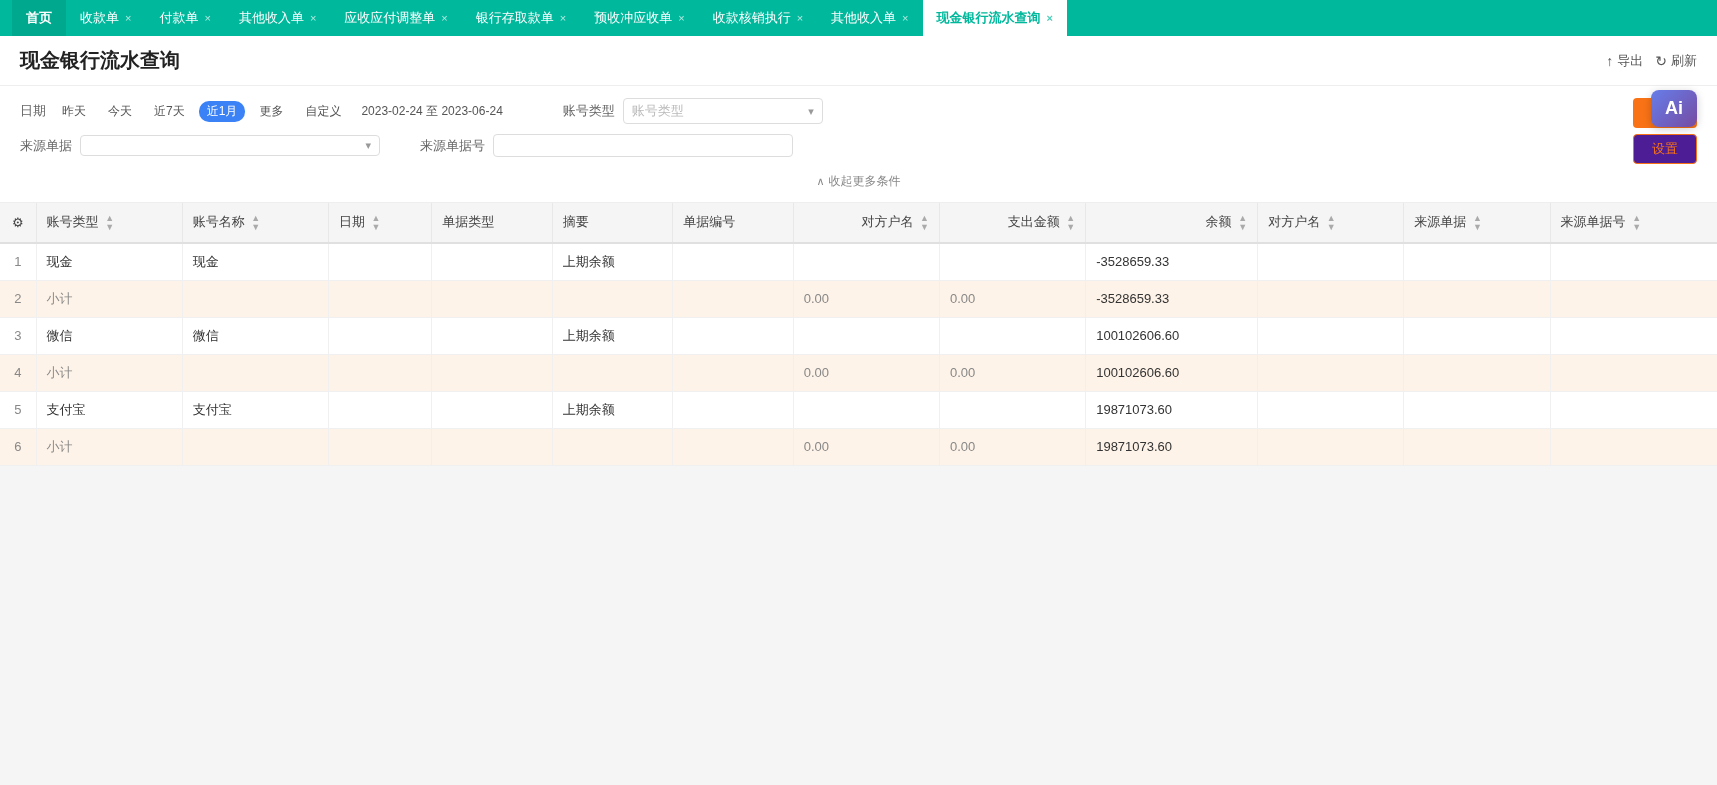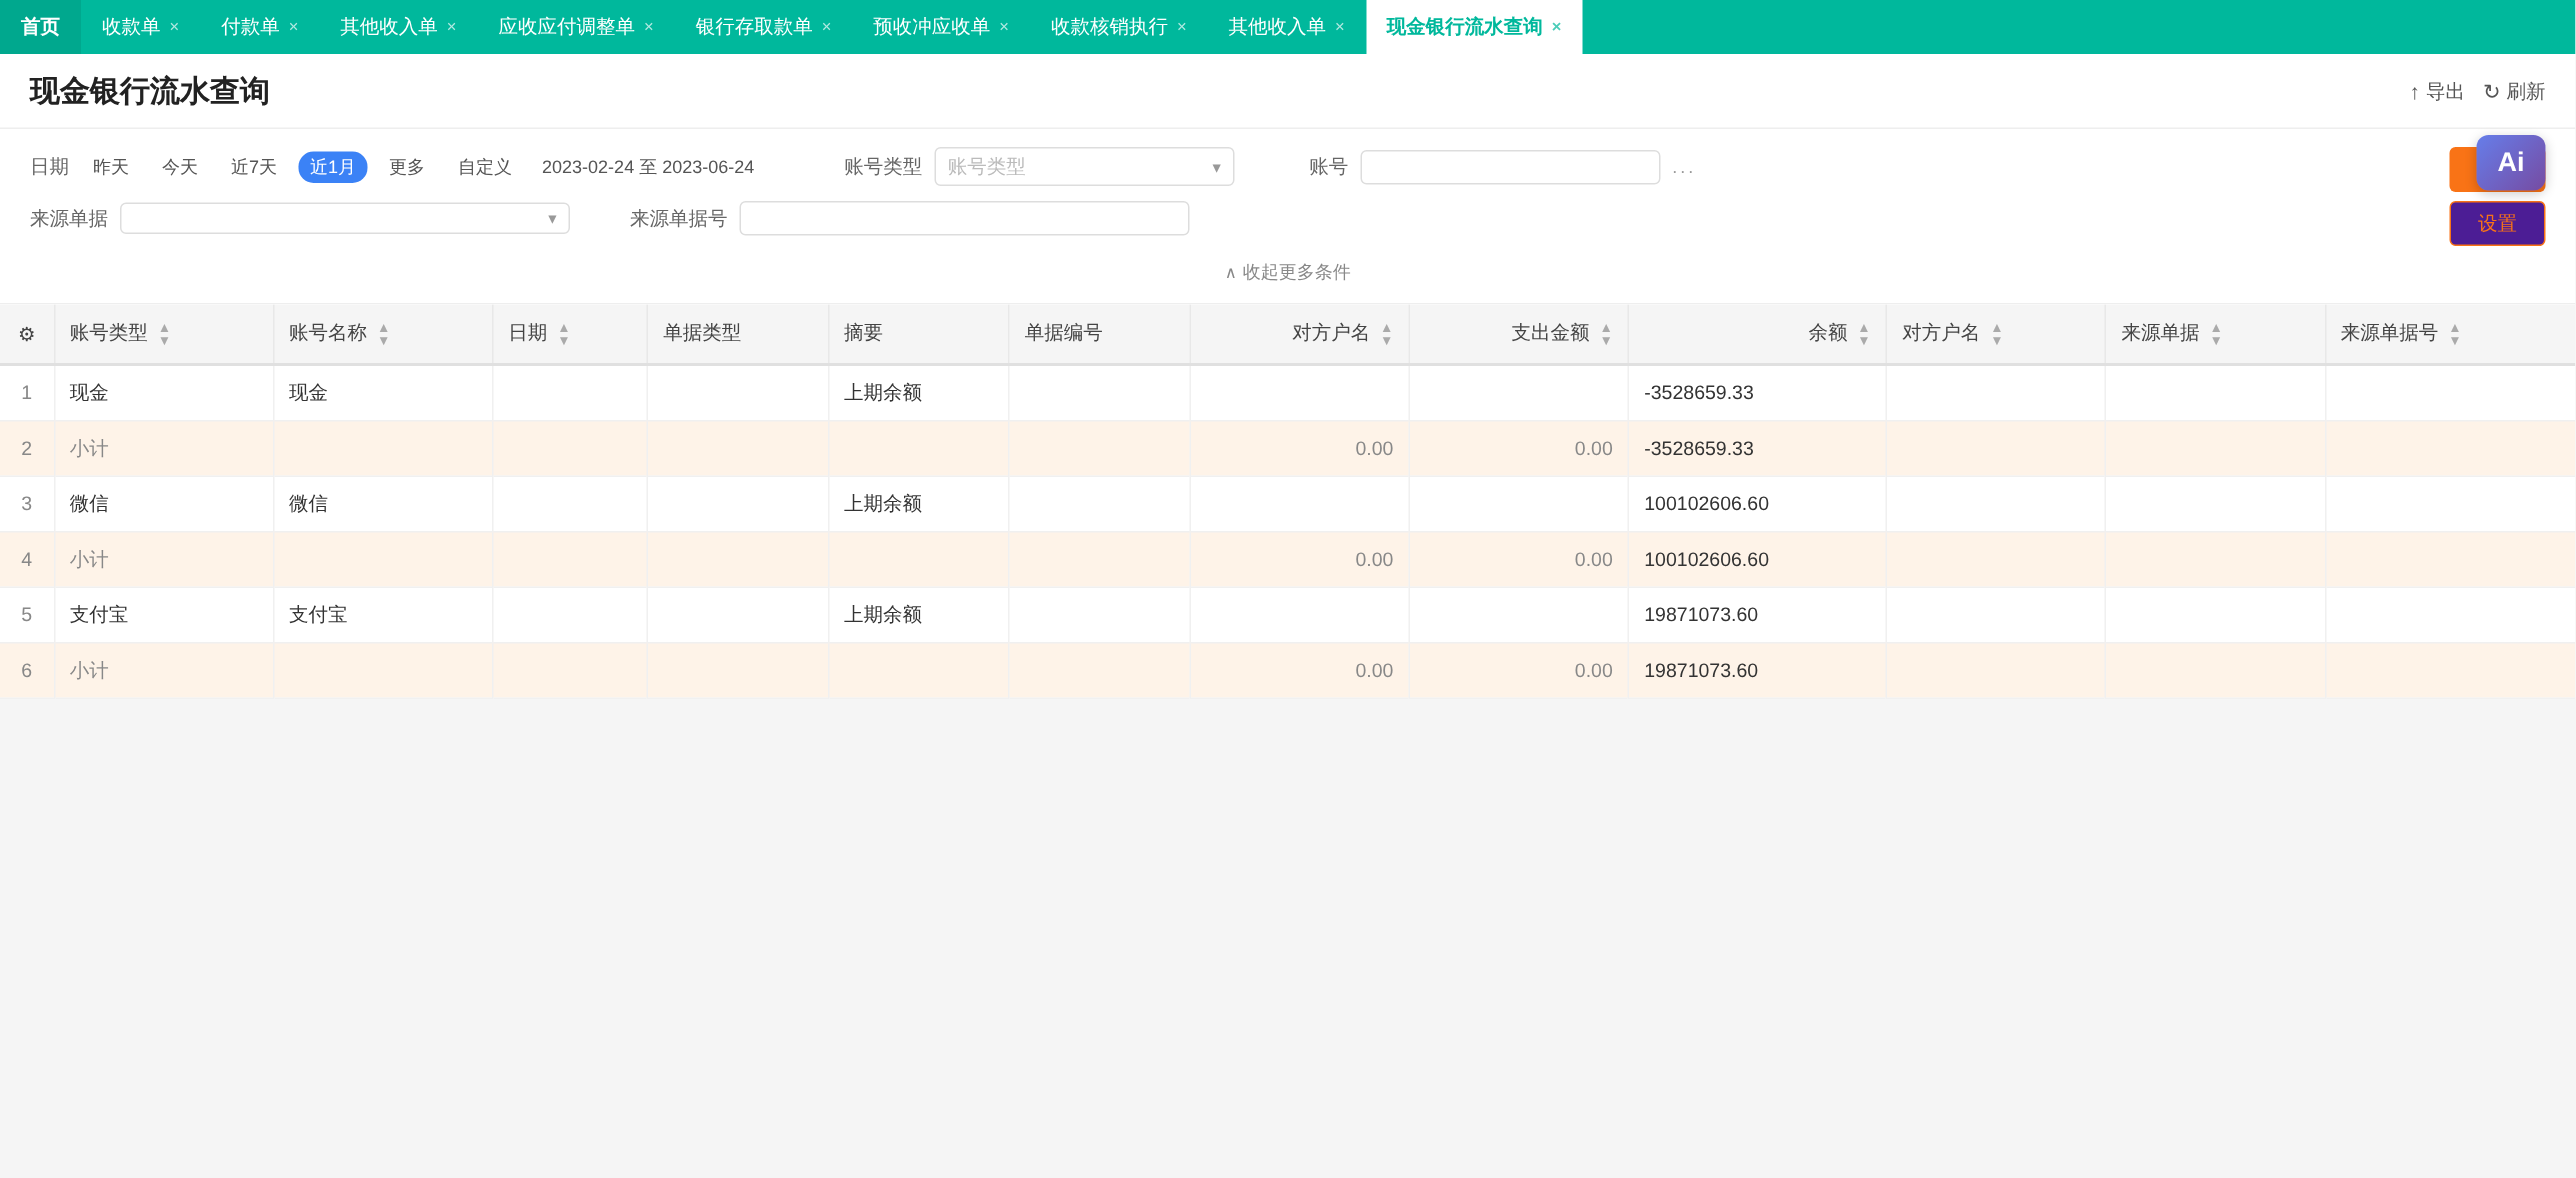--- a/index.html
+++ b/index.html
@@ -4,21 +4,21 @@
   <style>
     * { box-sizing: border-box; margin: 0; padding: 0; }
     body { font-family: 'Microsoft YaHei', Arial, sans-serif; font-size: 13px; background: #f5f5f5; color: #333; }
 
     
     .top-nav {
       background: #00b89c;
       display: flex;
       align-items: center;
       height: 36px;
-      padding: 0 0;
+      padding: 0 12px;
       overflow: hidden;
     }
     .top-nav-item {
       color: #fff;
       padding: 0 14px;
       height: 36px;
       line-height: 36px;
       cursor: pointer;
       white-space: nowrap;
       font-size: 13px;
@@ -224,21 +224,21 @@
       border-right: 1px solid #f0f0f0;
     }
     tbody td:last-child { border-right: none; }
     .row-num {
       color: #888;
       text-align: center;
       width: 36px;
     }
     .subtotal .row-num { color: #888; }
     .subtotal td { color: #888; }
-    td.amount { text-align: right; }
+    td.amount { text-align: left; }
     td.balance { text-align: left; color: #333; }
 
     
     .ai-badge {
       position: fixed;
       right: 20px;
       top: 90px;
       background: linear-gradient(135deg, #667eea 0%, #764ba2 100%);
       color: #fff;
       border-radius: 8px;
@@ -328,25 +328,20 @@
         </div>
 
         <div style="display:flex; align-items:center; gap:8px; margin-left:40px;">
           <span class="filter-label">账号类型</span>
           <div class="filter-select" style="min-width:200px;">
             <span style="color:#bbb;">账号类型</span>
             <span class="chevron">▾</span>
           </div>
         </div>
 
-        <div style="display:flex; align-items:center; gap:8px; margin-left:30px;">
-          <span class="filter-label">账号</span>
-          <input class="filter-input" style="min-width: 200px;">
-          <span class="filter-more">...</span>
-        </div>
       </div>
       <div class="filter-row">
 
         <div style="display:flex; align-items:center; gap:8px;">
           <span class="filter-label">来源单据</span>
           <div class="filter-select" style="min-width:300px;">
             <span style="color:#bbb;"></span>
             <span class="chevron">▾</span>
           </div>
         </div>

